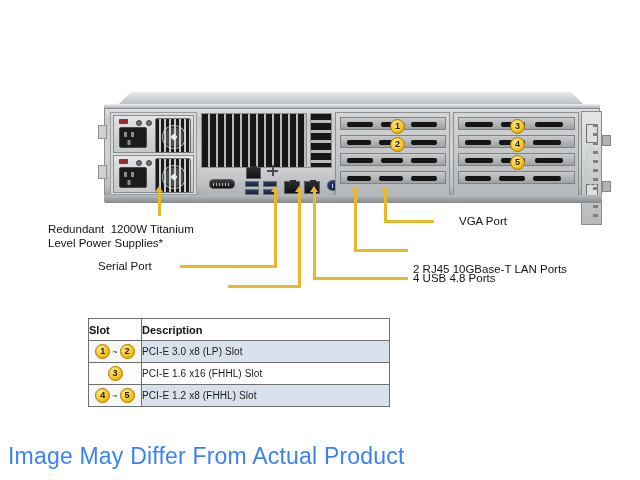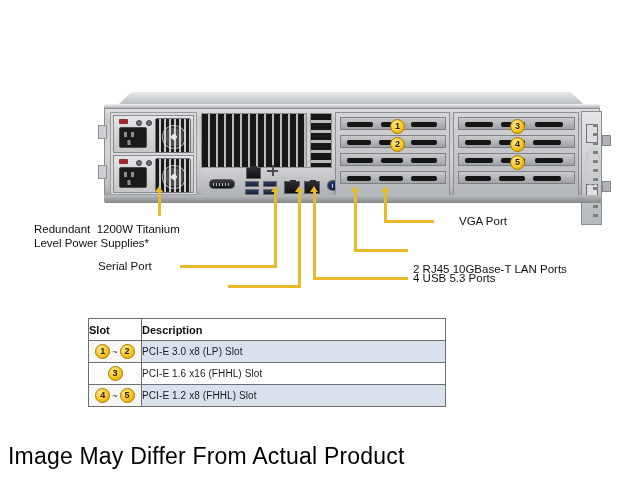--- a/index.html
+++ b/index.html
@@ -187,21 +187,21 @@
   }
 
   
   .lbl{
     position:absolute;font-size:11.5px;color:#111;
     white-space:pre;line-height:14px;
   }
 
   
   .tbl{
-    position:absolute;left:88px;top:318px;width:358px;
+    position:absolute;left:88px;top:318px;width:302px;
     border-collapse:collapse;font-size:10px;
     border:1px solid #2a2a2a;
   }
   .tbl th,.tbl td{
     border:1px solid #6d6f72;padding:0;height:21px;vertical-align:middle;
   }
   .tbl th{
     background:#ffffff;font-size:11px;font-weight:bold;color:#111;
     text-align:left;
   }
@@ -216,21 +216,21 @@
     display:inline-block;width:13px;height:13px;border-radius:50%;
     background:radial-gradient(circle at 35% 30%,#ffe88a,#f5c218 60%,#d79c05);
     color:#2a2000;font-size:9px;font-weight:bold;line-height:13px;
     text-align:center;border:1px solid #a67c03;vertical-align:middle;
   }
   .tdash{display:inline-block;padding:0 2px;font-size:9px;color:#333;vertical-align:middle;}
 
   
   .caption{
     position:absolute;left:8px;top:443px;
-    font-size:23px;color:#000000;letter-spacing:.2px;
+    font-size:23px;color:#3b82f6;letter-spacing:.2px;
   }
 </style>
 </head>
 <body>
 
 <div id="stage">
 
   <div class="server-wrap">
 
     <div class="lid"></div>
@@ -353,26 +353,26 @@
   <div class="ln lnh" style="left:313px;top:277px;width:95px;"></div>
 
   <div class="arrow" style="left:351px;top:186px;"></div>
   <div class="ln lnv" style="left:354px;top:190px;height:62px;"></div>
   <div class="ln lnh" style="left:354px;top:249px;width:54px;"></div>
 
   <div class="arrow" style="left:381px;top:186px;"></div>
   <div class="ln lnv" style="left:384px;top:190px;height:33px;"></div>
   <div class="ln lnh" style="left:384px;top:220px;width:50px;"></div>
 
-  <div class="lbl" style="left:34px;top:222px;">Redundant  1200W Titanium
+  <div class="lbl" style="left:48px;top:222px;">Redundant  1200W Titanium
 Level Power Supplies*</div>
   <div class="lbl" style="left:98px;top:259px;text-align:center;">Serial Port</div>
   <div class="lbl" style="left:440px;top:214px;margin-left:19px;">VGA Port</div>
   <div class="lbl" style="left:413px;top:243px;margin-top:19px;">2 RJ45 10GBase-T LAN Ports</div>
-  <div class="lbl" style="left:413px;top:271px;">4 USB 5.3 Ports</div>
+  <div class="lbl" style="left:413px;top:271px;">4 USB 4.8 Ports</div>
 
   <table class="tbl">
     <thead>
       <tr>
         <th class="th-slot">Slot</th>
         <th class="th-desc">Description</th>
       </tr>
     </thead>
     <tbody>
       <tr class="alt">

